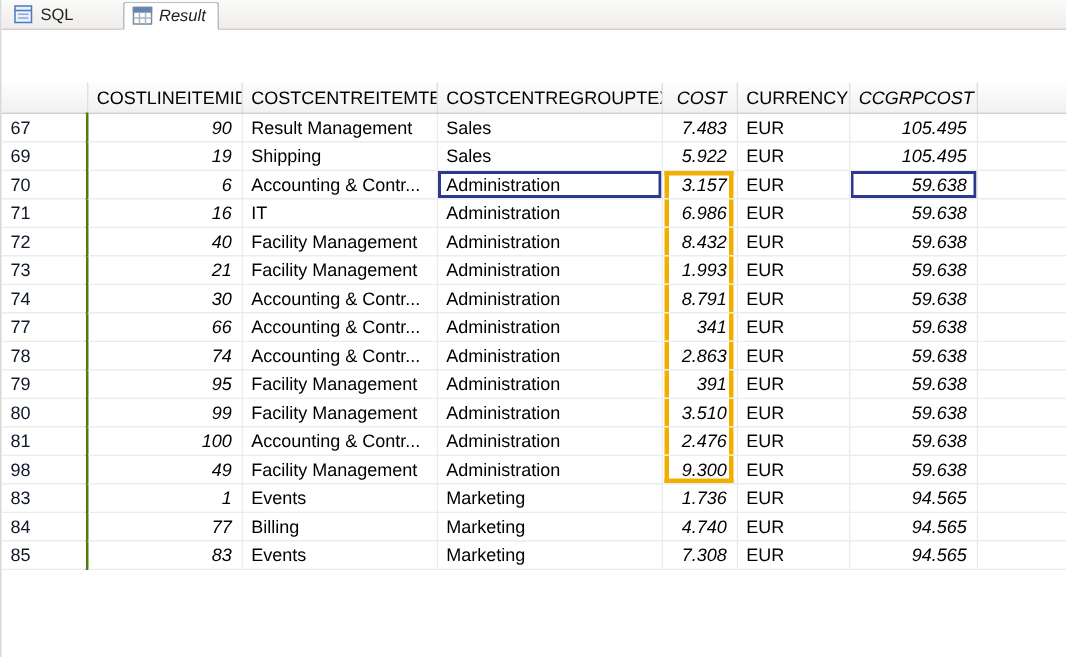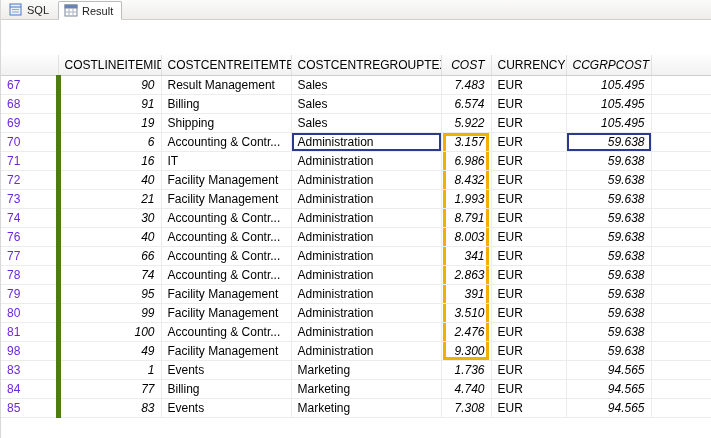--- a/index.html
+++ b/index.html
@@ -5,30 +5,30 @@
   html,body { margin:0; padding:0; background:#fff; }
   body { font-family:"Liberation Sans","DejaVu Sans",sans-serif; }
   .app {
     position:relative; width:711px; height:438px; overflow:hidden;
     background:#fff; border-left:1px solid #d8d8d8; box-sizing:border-box;
   }
   
   .tabbar {
     display:flex; align-items:flex-end; height:20px;
     background:linear-gradient(#fbfbfa,#efedeb);
-    border-bottom:1px solid #d2cfcb; padding-left:2px; box-sizing:border-box;
+    border-bottom:1px solid #d2cfcb; padding-left:2px; box-sizing:border-box;gap:24px;
   }
   .tab {
     display:flex; align-items:center; gap:4px;
     height:19px; padding:1px 8px 1px 5px; box-sizing:border-box;
     font-size:11px; color:#222; cursor:default; border:1px solid transparent;
   }
   .tab.active {
     background:#fff; border:1px solid #bcbcbc; border-bottom-color:#fff;
-    margin-bottom:-1px; border-radius:2px 2px 0 0;
+    margin-bottom:-1px; border-radius:2px 2px 0 0;font-style:italic;
   }
   .tabicon { width:14px; height:13px; display:inline-block; }
   
   .sqlpane {
     height:35px; box-sizing:border-box; padding-top:4px; overflow:hidden;
     background:#fff; font-family:"DejaVu Sans Mono","Liberation Mono",monospace;
     font-size:12px; line-height:15px; white-space:pre;
   }
   .sql-line1 { margin-left:68px; }
   .tok-plain   { color:#1a1a1a; }
@@ -40,21 +40,21 @@
     height:20px; box-sizing:border-box; font-weight:normal; color:#000;
     background:linear-gradient(#fdfdfd,#f1f1f1);
     border-right:1px solid #e0e0e0; border-bottom:1px solid #cfcfcf;
     padding:0 6px; white-space:nowrap; overflow:hidden; text-align:left;
   }
   td {
     position:relative; height:19px; box-sizing:border-box; color:#000;
     border-right:1px solid #ececec; border-bottom:1px solid #ececec;
     padding:0 6px; white-space:nowrap; overflow:hidden; background:#fff;
   }
-  td.c0 { border-right:5px solid #4d7c0f; color:#6d28d9; }
+  td.c0 { border-right:2px solid #4d7c0f; color:#0f172a; }
   th.c7, td.c7 { border-right:none; }
   .ar { text-align:right;font-style:italic; }
   .al { text-align:left; }
   
   .hl { position:absolute; pointer-events:none; z-index:3; }
   .hl-blue { left:0; right:0; top:0; bottom:0; box-shadow:inset 0 0 0 2px var(--hl-blue); }
   .hl-y { top:-1px; bottom:-1px; left:1px; right:2px;
           border-left:3px solid var(--hl-yellow); border-right:3px solid var(--hl-yellow); }
   .hl-y.first { top:0; border-top:3px solid var(--hl-yellow); }
   .hl-y.last  { bottom:0; border-bottom:3px solid var(--hl-yellow); }
@@ -124,30 +124,20 @@
             <td class="c0 al">67</td>
             <td class="c1 ar">90</td>
             <td class="c2 al">Result Management</td>
             <td class="c3 al">Sales</td>
             <td class="c4 ar">7.483</td>
             <td class="c5 al">EUR</td>
             <td class="c6 ar">105.495</td>
             <td class="c7"></td>
           </tr>
           <tr>
-            <td class="c0 al">68</td>
-            <td class="c1 ar">91</td>
-            <td class="c2 al">Billing</td>
-            <td class="c3 al">Sales</td>
-            <td class="c4 ar">6.574</td>
-            <td class="c5 al">EUR</td>
-            <td class="c6 ar">105.495</td>
-            <td class="c7"></td>
-          </tr>
-          <tr>
             <td class="c0 al">69</td>
             <td class="c1 ar">19</td>
             <td class="c2 al">Shipping</td>
             <td class="c3 al">Sales</td>
             <td class="c4 ar">5.922</td>
             <td class="c5 al">EUR</td>
             <td class="c6 ar">105.495</td>
             <td class="c7"></td>
           </tr>
           <tr>
@@ -194,30 +184,20 @@
             <td class="c0 al">74</td>
             <td class="c1 ar">30</td>
             <td class="c2 al">Accounting &amp; Contr...</td>
             <td class="c3 al">Administration</td>
             <td class="c4 ar">8.791<span class="hl hl-y"></span></td>
             <td class="c5 al">EUR</td>
             <td class="c6 ar">59.638</td>
             <td class="c7"></td>
           </tr>
           <tr>
-            <td class="c0 al">76</td>
-            <td class="c1 ar">40</td>
-            <td class="c2 al">Accounting &amp; Contr...</td>
-            <td class="c3 al">Administration</td>
-            <td class="c4 ar">8.003<span class="hl hl-y"></span></td>
-            <td class="c5 al">EUR</td>
-            <td class="c6 ar">59.638</td>
-            <td class="c7"></td>
-          </tr>
-          <tr>
             <td class="c0 al">77</td>
             <td class="c1 ar">66</td>
             <td class="c2 al">Accounting &amp; Contr...</td>
             <td class="c3 al">Administration</td>
             <td class="c4 ar">341<span class="hl hl-y"></span></td>
             <td class="c5 al">EUR</td>
             <td class="c6 ar">59.638</td>
             <td class="c7"></td>
           </tr>
           <tr>

